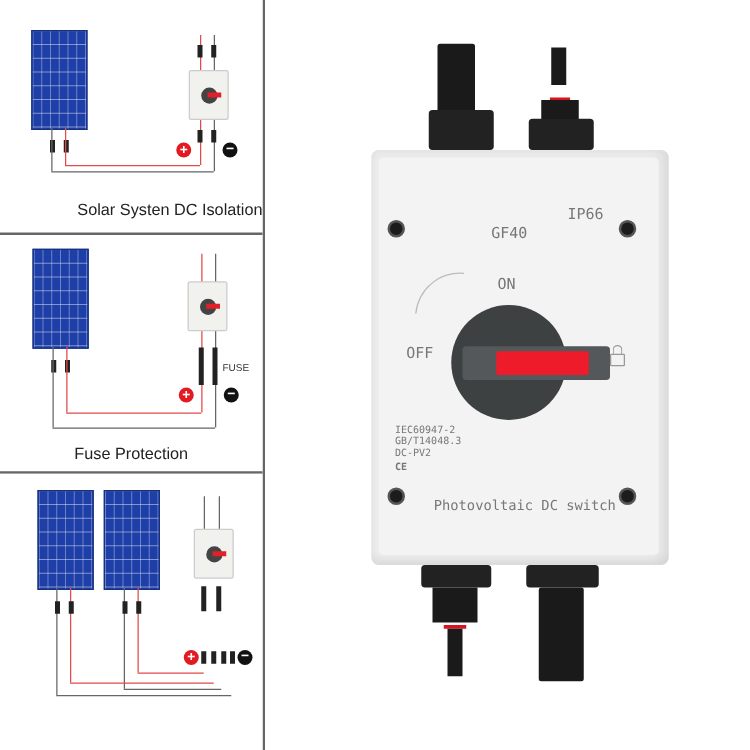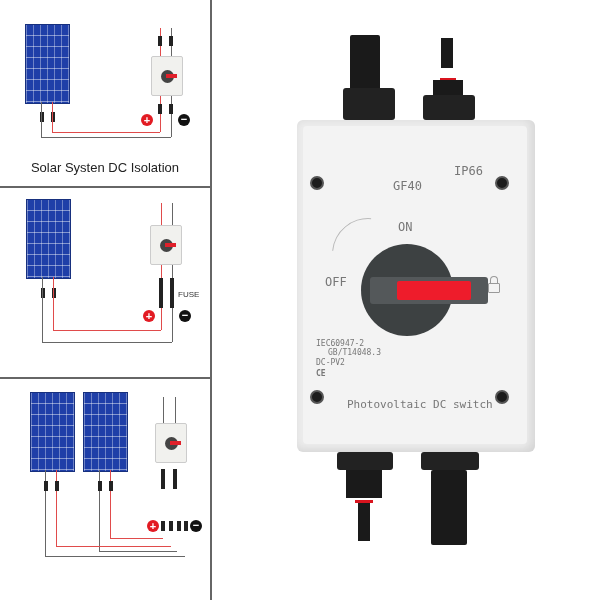--- a/index.html
+++ b/index.html
@@ -58,21 +58,21 @@
     <div class="conn" style="left:158px;top:36px;"></div>
     <div class="conn" style="left:169px;top:36px;"></div>
     <div class="mini-switch" style="left:151px;top:56px;">
         <div class="mini-knob"></div>
         <div class="mini-lever"></div>
       </div>
     <div class="conn" style="left:158px;top:104px;"></div>
     <div class="conn" style="left:169px;top:104px;"></div>
     <div class="plus-badge" style="left:141px;top:114px;">+</div>
     <div class="minus-badge" style="left:178px;top:114px;">−</div>
-    <div class="caption" style="top:160px;">Solar Systen DC Isolation</div>
+    <div class="caption" style="top:160px;text-align:right;">Solar Systen DC Isolation</div>
   </div>
 
   <div class="panel" style="top:188px;height:189px;">
     <div class="solar" style="left:26px;top:11px;width:43px;height:78px;"></div>
     <div class="conn" style="left:41px;top:100px;"></div>
     <div class="conn" style="left:52px;top:100px;"></div>
     <div class="wire w-gray" style="left:42px;top:89px;width:1px;height:65px;"></div>
     <div class="wire w-red" style="left:53px;top:89px;width:1px;height:53px;"></div>
     <div class="wire w-red" style="left:53px;top:142px;width:108px;height:1px;"></div>
     <div class="wire w-gray" style="left:42px;top:154px;width:130px;height:1px;"></div>
@@ -80,20 +80,21 @@
     <div class="wire w-gray" style="left:172px;top:15px;width:1px;height:139px;"></div>
     <div class="mini-switch" style="left:150px;top:37px;">
         <div class="mini-knob"></div>
         <div class="mini-lever"></div>
       </div>
     <div class="conn" style="left:159px;top:90px;height:30px;"></div>
     <div class="conn" style="left:170px;top:90px;height:30px;"></div>
     <div class="fuse-label" style="left:178px;top:102px;">FUSE</div>
     <div class="plus-badge" style="left:143px;top:122px;">+</div>
     <div class="minus-badge" style="left:179px;top:122px;">−</div>
+    <div class="caption" style="top:167px;">Fuse Protection</div>
   </div>
 
   <div class="panel last" style="top:379px;height:221px;">
     <div class="solar" style="left:30px;top:13px;width:43px;height:78px;"></div>
     <div class="solar" style="left:83px;top:13px;width:43px;height:78px;"></div>
     <div class="wire w-gray" style="left:45px;top:91px;width:1px;height:86px;"></div>
     <div class="wire w-red" style="left:56px;top:91px;width:1px;height:76px;"></div>
     <div class="wire w-gray" style="left:99px;top:91px;width:1px;height:81px;"></div>
     <div class="wire w-red" style="left:110px;top:91px;width:1px;height:68px;"></div>
     <div class="wire w-red" style="left:110px;top:159px;width:53px;height:1px;"></div>
@@ -144,21 +145,21 @@
   <div class="txt" style="left:325px;top:275px;font-size:12px;">OFF</div>
   <div class="arc"></div>
 
   <div class="knob"></div>
   <div class="lever"></div>
   <div class="lever-red"></div>
   <div class="lock-shackle"></div>
   <div class="lock"></div>
 
   <div class="txt" style="left:316px;top:339px;font-size:8px;">IEC60947-2</div>
-  <div class="txt" style="left:328px;top:348px;font-size:8px;">GB/T14048.3</div>
+  <div class="txt" style="left:316px;top:348px;font-size:8px;">GB/T14048.3</div>
   <div class="txt" style="left:316px;top:358px;font-size:8px;">DC-PV2</div>
   <div class="txt" style="left:316px;top:369px;font-size:8px;font-weight:bold;">CE</div>
   <div class="txt" style="left:347px;top:398px;font-size:11px;">Photovoltaic DC switch</div>
 
   <div class="nut" style="left:337px;top:452px;width:56px;height:18px;"></div>
   <div class="mc4" style="left:346px;top:470px;width:36px;height:28px;"></div>
   <div class="oring" style="left:355px;top:500px;width:18px;"></div>
   <div class="mc4" style="left:358px;top:503px;width:12px;height:38px;"></div>
   <div class="nut" style="left:421px;top:452px;width:58px;height:18px;"></div>
   <div class="mc4" style="left:431px;top:470px;width:36px;height:75px;border-radius:2px;"></div>

